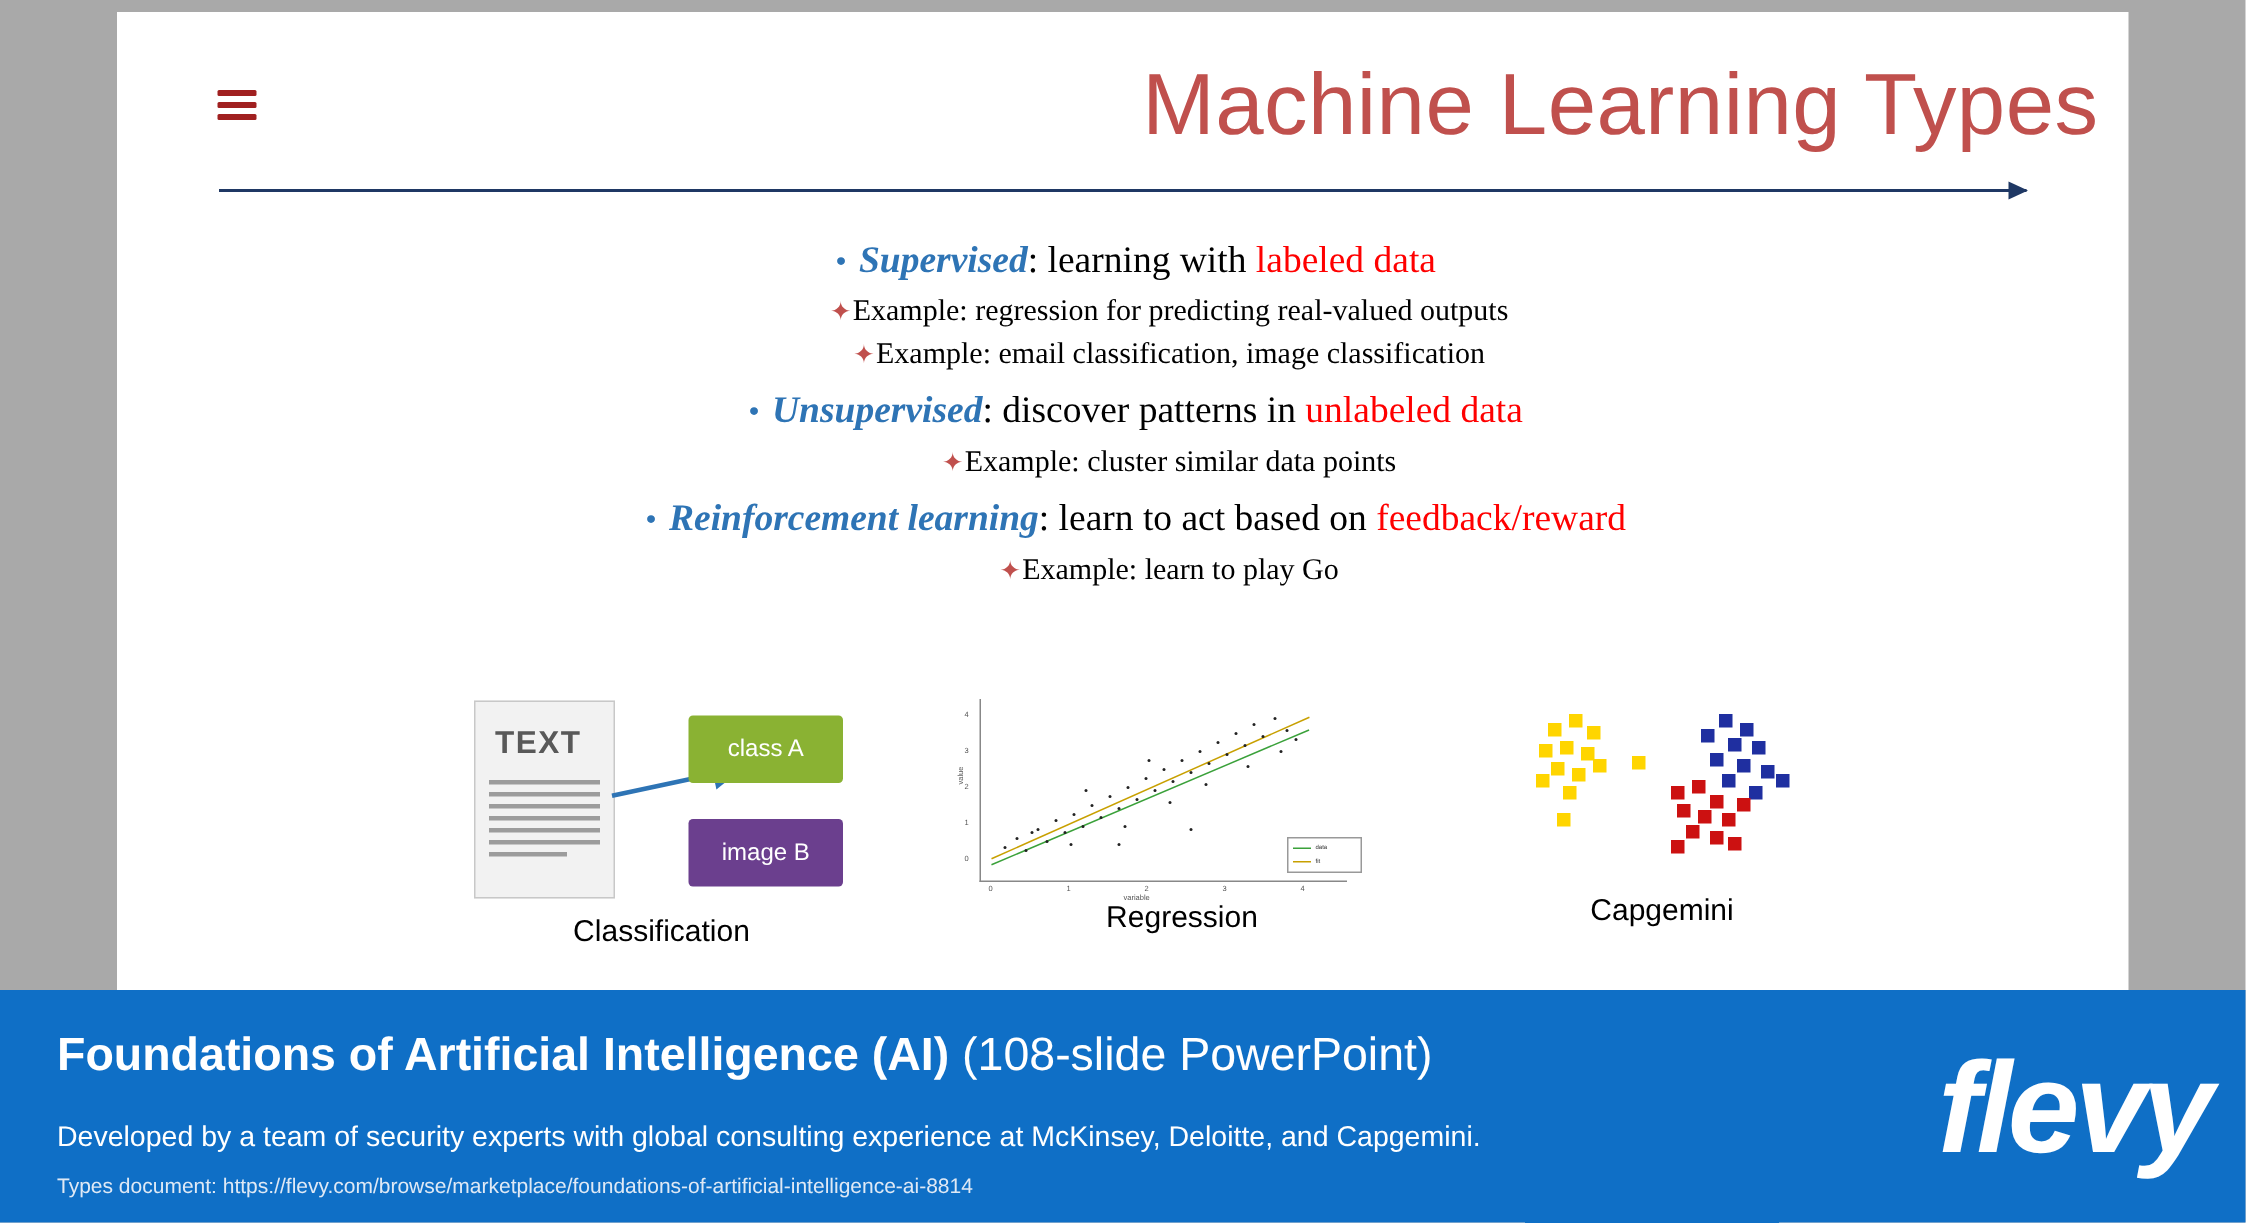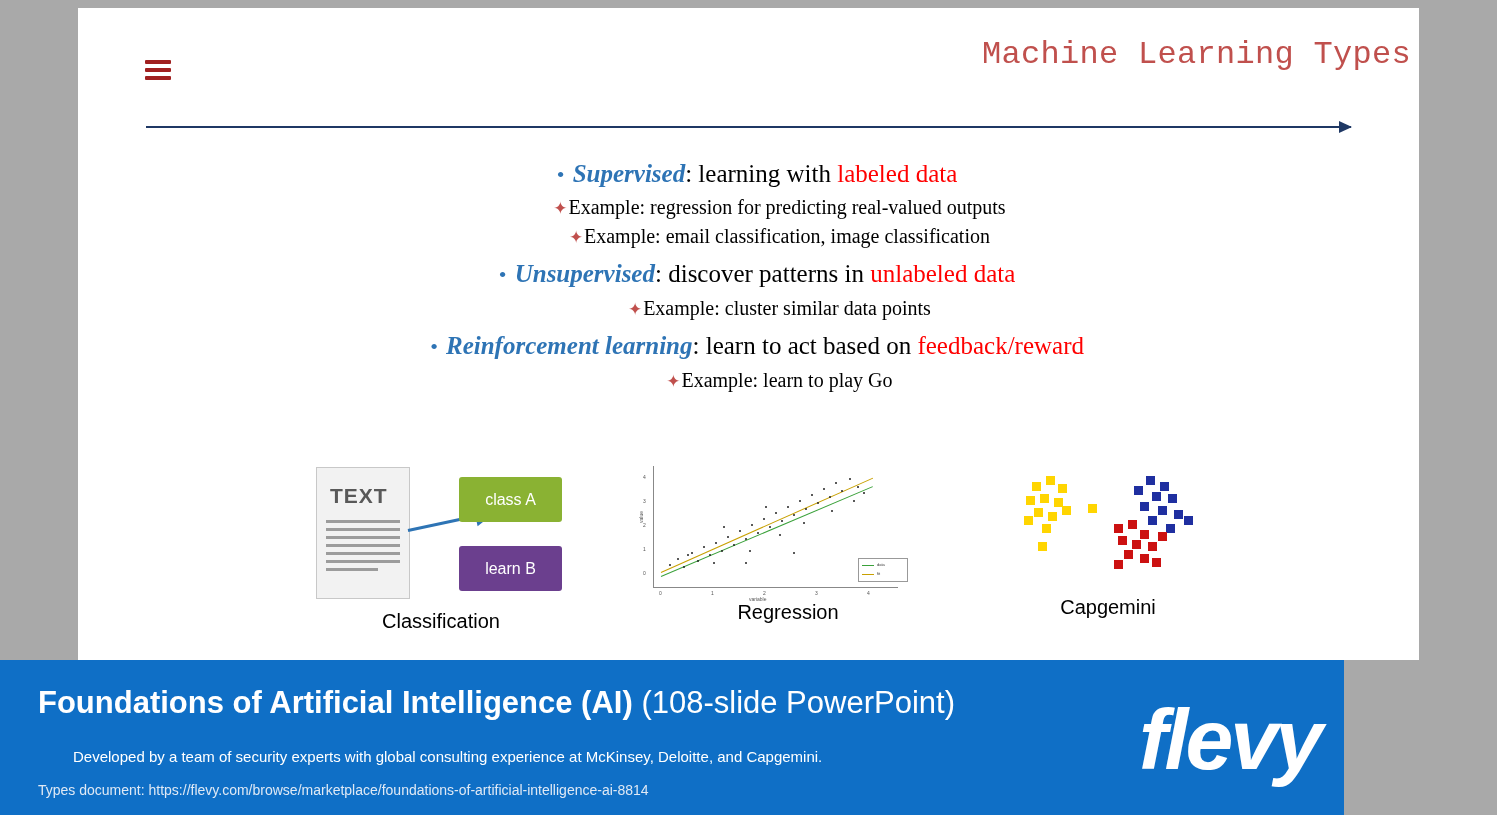--- a/index.html
+++ b/index.html
@@ -42,23 +42,23 @@
     background: #a02020;
     margin-bottom: 4px;
     border-radius: 1px;
   }
   .hamburger i:nth-child(1) { width: 26px; }
   .hamburger i:nth-child(2) { width: 26px; }
   .hamburger i:nth-child(3) { width: 26px; }
 
   .slide-title {
     position: absolute;
-    right: 8px; top: 28px;
-    font-family: Liberation Mono, monospace;
-    font-size: 32px;
+    right: 20px; top: 28px;
+    font-family: Liberation Sans, sans-serif;
+    font-size: 58px;
     color: #c0504d;
     letter-spacing: 0.3px;
     white-space: nowrap;
   }
 
   .rule {
     position: absolute;
     left: 68px; top: 118px;
     width: 1205px; height: 2px;
     background: #1f3864;
@@ -278,41 +278,40 @@
     width: 9px; height: 9px;
   }
   .sq.y { background: #ffd500; }
   .sq.b { background: #1f2fa0; }
   .sq.r { background: #cc1111; }
 
   
   .banner {
     position: absolute;
     left: 0; top: 660px;
-    width: 1344px; height: 155px;
+    width: 1497px; height: 155px;
     background: #0f6fc6;
   }
   .banner-title {
     position: absolute;
     left: 38px; top: 25px;
     font-family: "Liberation Sans", sans-serif;
     font-size: 31px;
     color: #ffffff;
     white-space: nowrap;
   }
   .banner-title b { font-weight: bold; }
   .banner-title span { font-weight: normal; }
   .banner-sub {
     position: absolute;
     left: 38px; top: 88px;
     font-family: "Liberation Sans", sans-serif;
-    font-size: 15px;
+    font-size: 19px;
     color: #ffffff;
     white-space: nowrap;
-    margin-left: 35px;
   }
   .banner-link {
     position: absolute;
     left: 38px; top: 122px;
     font-family: "Liberation Sans", sans-serif;
     font-size: 14px;
     color: #dfe9f5;
     white-space: nowrap;
   }
   .banner-link a { color: #dfe9f5; text-decoration: none; }
@@ -389,21 +388,21 @@
           <i></i>
           <i></i>
           <i></i>
           <i></i>
           <i></i>
           <i class="short"></i>
         </div>
         <div class="arrow-line"></div>
         <div class="arrow-head"></div>
         <div class="class-box class-a">class A</div>
-        <div class="class-box class-b">learn B</div>
+        <div class="class-box class-b">image B</div>
         <div class="fig-caption" style="left:238px; top:162px; width:250px;">Classification</div>
       </div>
 
       <div>
         <div class="reg-frame">
           <div class="reg-axis-y"></div>
           <div class="reg-axis-x"></div>
           <div class="reg-ylab">value</div>
           <div class="reg-xlab">variable</div>
 

